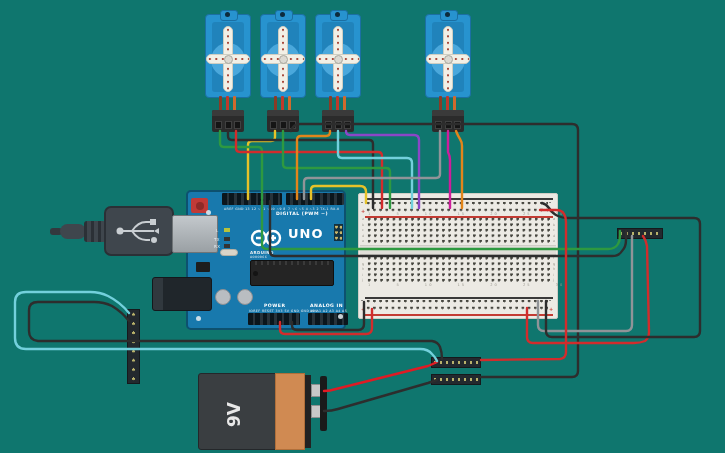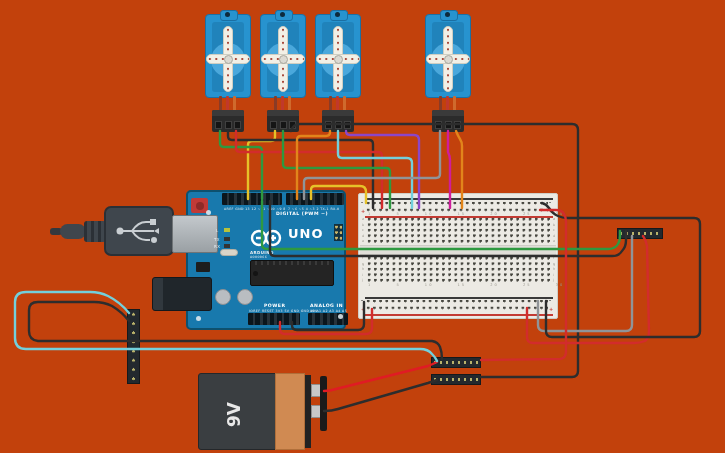--- a/index.html
+++ b/index.html
@@ -1,16 +1,16 @@
 <!DOCTYPE html>
 <html><head>
 <meta charset="utf-8">
 <style>
   html,body{margin:0;padding:0;background:#000;}
-  #stage{position:relative;width:725px;height:453px;background:#c2410c;overflow:hidden;
+  #stage{position:relative;width:725px;height:453px;background:#0f766e;overflow:hidden;
          font-family:"DejaVu Sans","Liberation Sans",sans-serif;}
   .abs{position:absolute;}
   
   .servo{position:absolute;width:46px;height:120px;top:14px;}
   .servo .body{position:absolute;left:0;top:0;width:46px;height:84px;background:#2793cf;
                border:1px solid #1b6fa3;border-radius:4px;box-sizing:border-box;}
   .servo .tab{position:absolute;left:15px;top:-4px;width:16px;height:9px;background:#2793cf;
               border:1px solid #1b6fa3;border-radius:3px;}
   .servo .tabhole{position:absolute;left:20px;top:-2px;width:5px;height:5px;background:#0d2b3d;border-radius:50%;}
   .servo .plate{position:absolute;left:7px;top:8px;width:32px;height:70px;background:#2083bb;border-radius:3px;}

